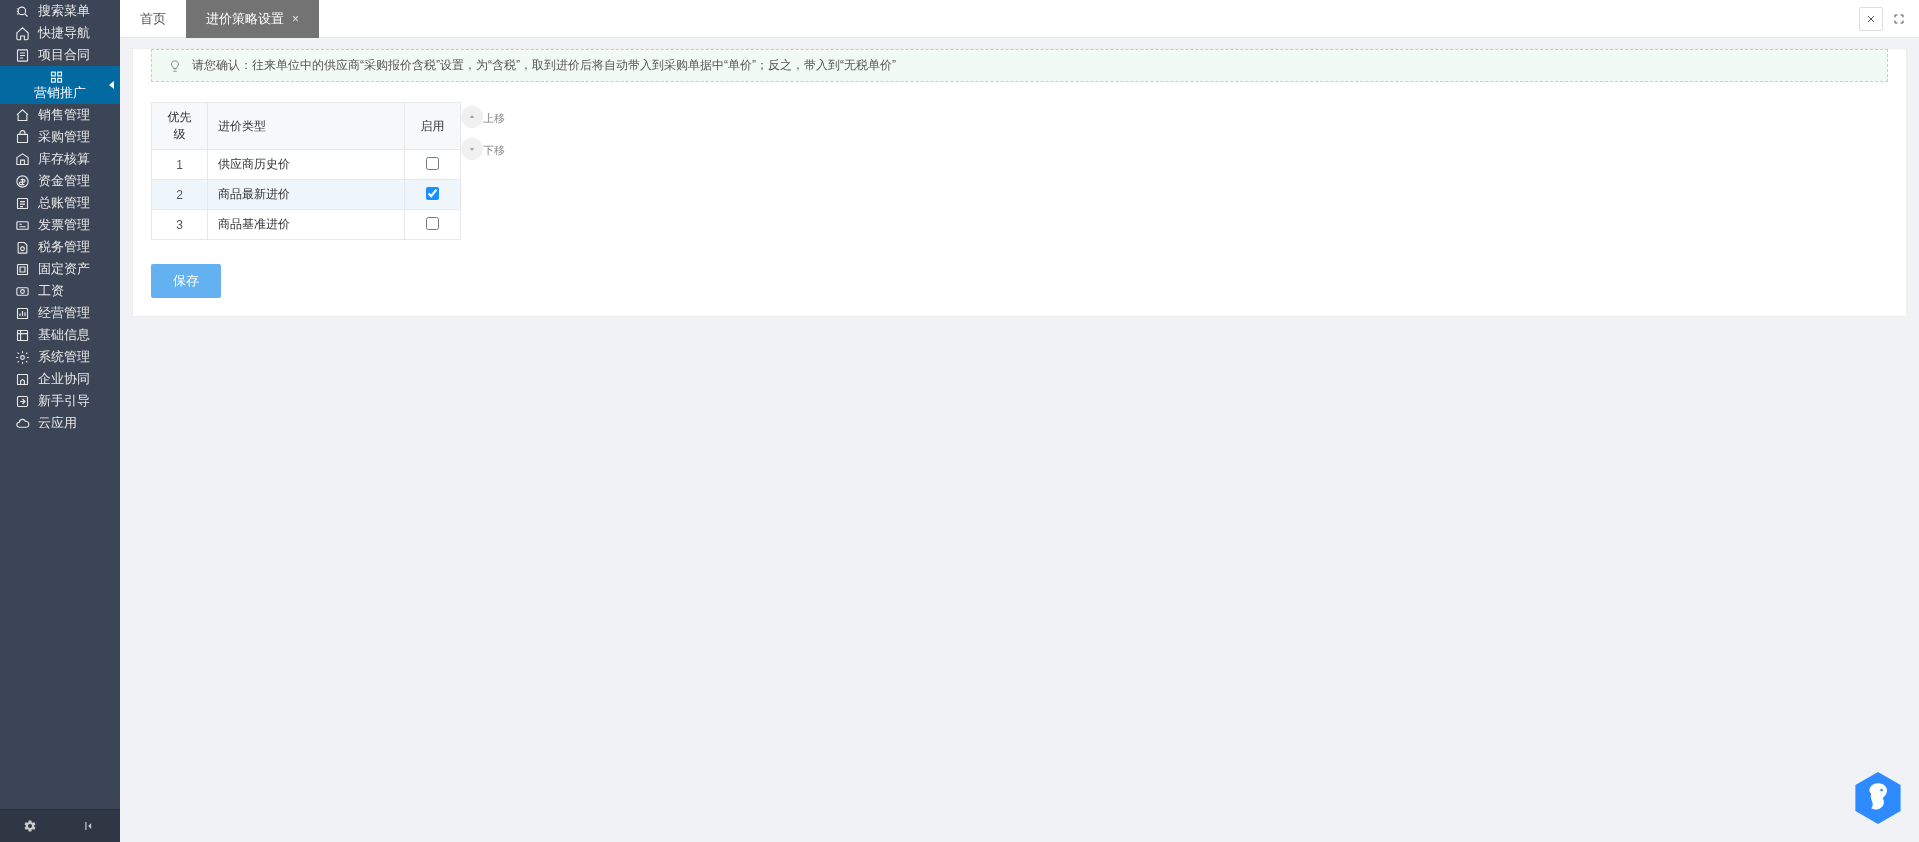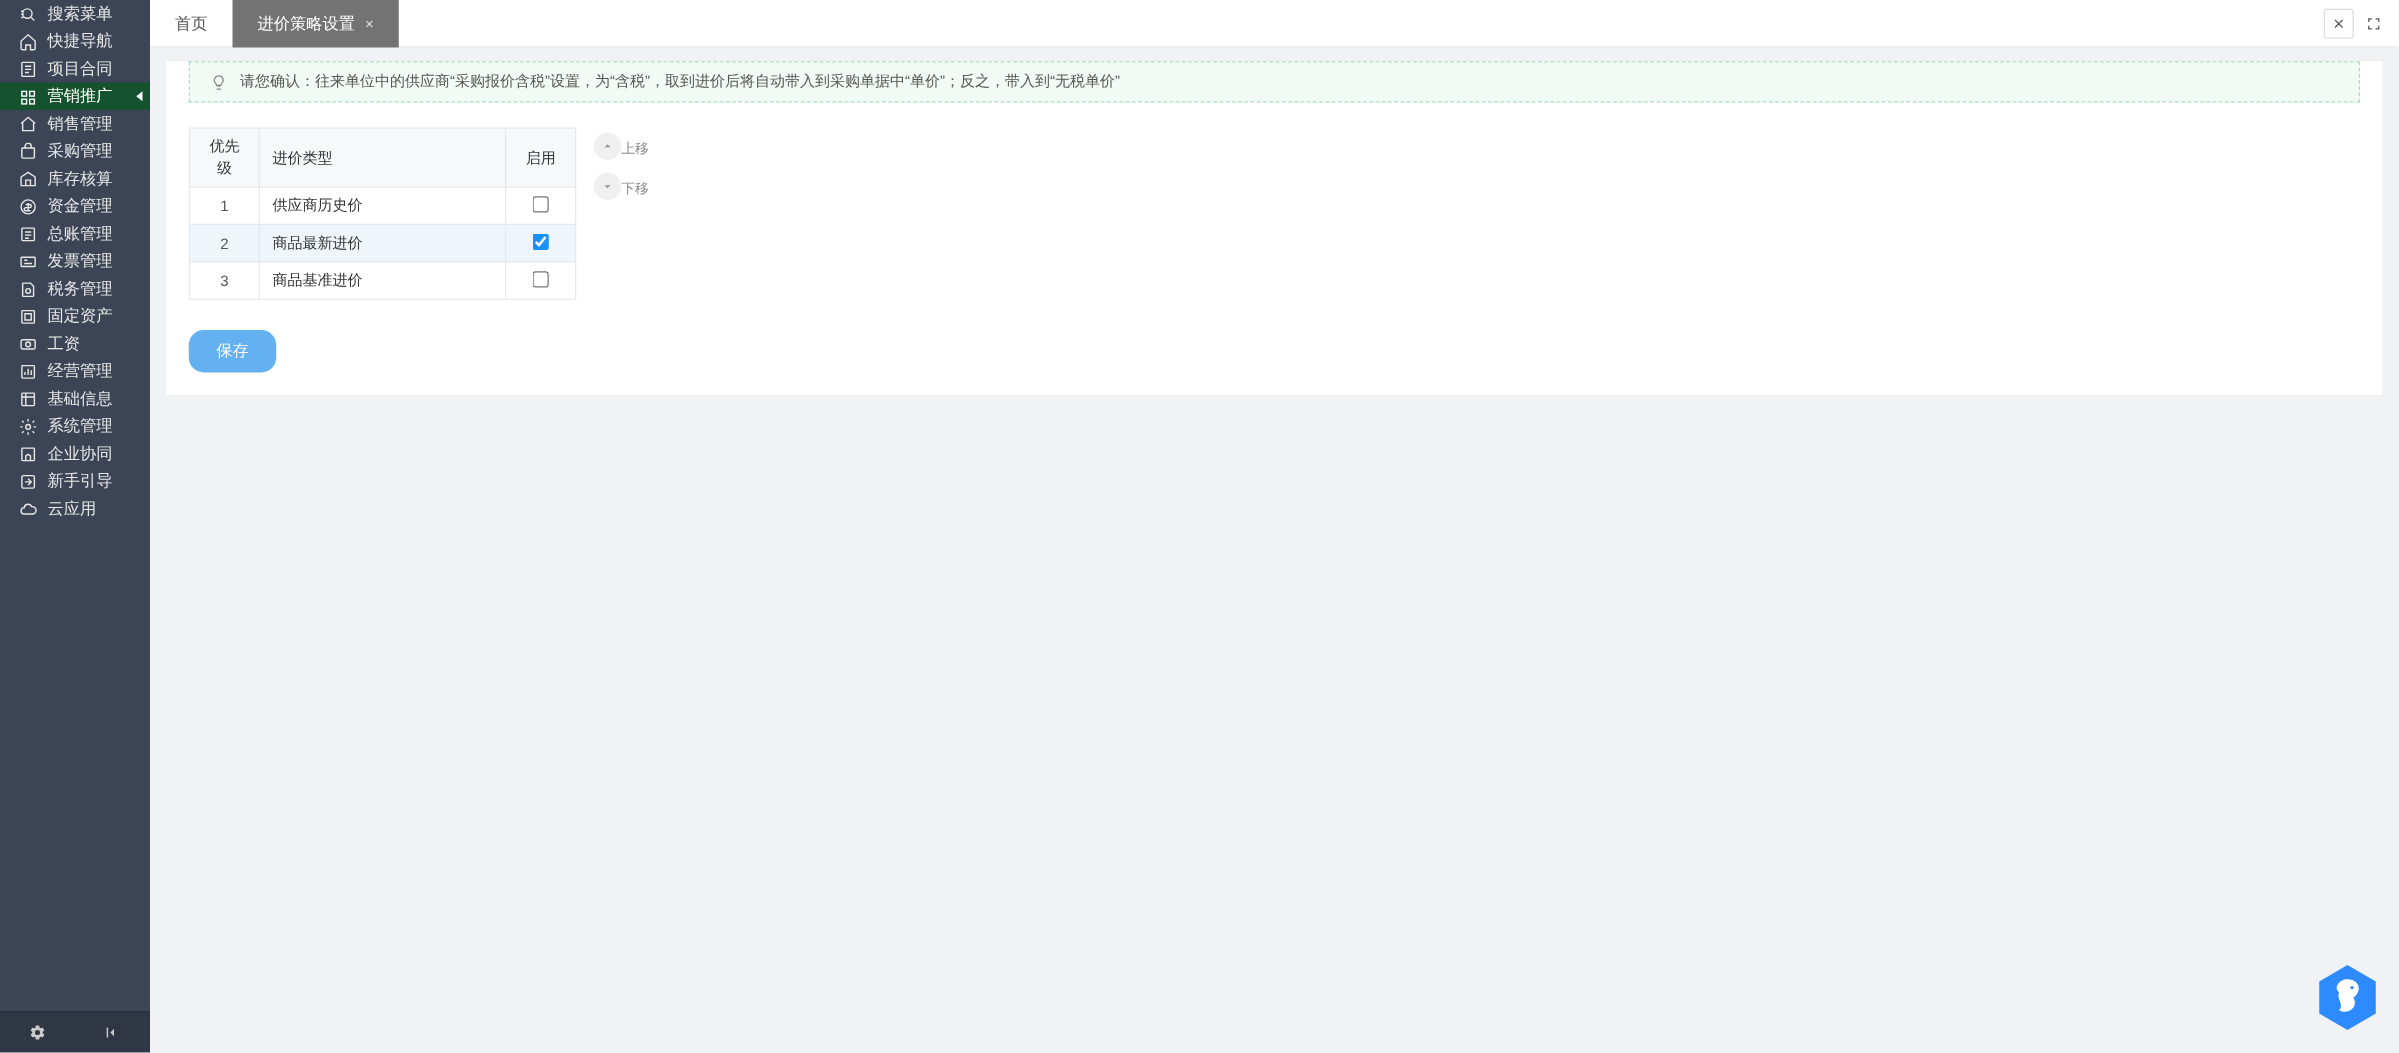--- a/index.html
+++ b/index.html
@@ -3,21 +3,21 @@
 <meta charset="utf-8">
 <style>
 * { margin: 0; padding: 0; box-sizing: border-box; }
 body { font-family: "Microsoft YaHei", "PingFang SC", sans-serif; font-size: 12px; color: #333; background: #f0f2f5; overflow: hidden; }
 .app { display: flex; height: 842px; width: 1919px; }
 
 
 .sidebar { width: 120px; background: #3c4555; color: #fff; display: flex; flex-direction: column; height: 100%; }
 .sidebar-items { flex: 1; overflow-y: auto; }
 .sidebar-item { display: flex; align-items: center; padding: 2px 14px; cursor: pointer; font-size: 13px; color: #e8e8e8; position: relative; }
-.sidebar-item.active { background: #14532d; color: #fff; }
+.sidebar-item.active { background: #0369a1; color: #fff; flex-direction: column; }
 .sidebar-item.active::after { content: ""; position: absolute; right: 6px; top: 50%; transform: translateY(-50%); width: 0; height: 0; border-top: 4px solid transparent; border-bottom: 4px solid transparent; border-right: 5px solid #fff; }
 .sidebar-item .icon { width: 16px; height: 16px; margin-right: 8px; display: inline-flex; align-items: center; justify-content: center; flex-shrink: 0; }
 .sidebar-item .icon svg { width: 15px; height: 15px; }
 .sidebar-bottom { display: flex; border-top: 1px solid #2a303c; background: #2f3745; }
 .sidebar-bottom-btn { flex: 1; height: 32px; display: flex; align-items: center; justify-content: center; cursor: pointer; color: #ccc; }
 .sidebar-bottom-btn svg { width: 14px; height: 14px; }
 
 
 .main { flex: 1; display: flex; flex-direction: column; background: #f0f2f5; position: relative; }
 
@@ -36,38 +36,38 @@
 .content-wrap { padding: 10px 12px; }
 .panel { background: #fff; border: 1px solid #eee; }
 .panel-title { padding: 14px 18px 12px; font-size: 14px; color: #333; }
 .panel-body { padding: 0 18px 18px; }
 
 
 .alert { border: 1px dashed #a7dfc4; background: #f2faf6; color: #555; padding: 7px 16px; display: flex; align-items: center; font-size: 12px; margin-bottom: 20px; }
 .alert .bulb { width: 14px; height: 14px; margin-right: 10px; color: #888; flex-shrink: 0; }
 
 
-.table-area { display: flex; align-items: flex-start; gap: 14px; }
+.table-area { display: flex; align-items: flex-start; }
 .priority-table { border-collapse: collapse; width: 310px; font-size: 12px; }
 .priority-table th, .priority-table td { border: 1px solid #e8e8e8; padding: 6px 10px; text-align: left; height: 24px; }
 .priority-table th { background: #f7f8fa; font-weight: 500; color: #333; }
 .priority-table .col-priority { width: 56px; text-align: center; }
 .priority-table .col-enable { width: 56px; text-align: center; }
 .priority-table td.col-priority { text-align: center; color: #555; }
 .priority-table td.col-enable { text-align: center; }
 .priority-table tr.selected td { background: #eef5fb; }
 .priority-table input[type="checkbox"] { width: 13px; height: 13px; accent-color: #1890ff; cursor: pointer; }
 
 .move-buttons { display: flex; flex-direction: column; gap: 8px; padding-top: 4px; }
 .move-btn { display: flex; flex-direction: row; align-items: center; font-size: 11px; color: #888; cursor: pointer; }
 .move-btn .circle { width: 22px; height: 22px; border-radius: 50%; background: #f0f0f0; display: flex; align-items: center; justify-content: center; margin-bottom: 2px; }
 .move-btn svg { width: 10px; height: 10px; color: #999; }
 
 
-.save-btn { margin-top: 24px; background: #64b1f2; color: #fff; border: none; padding: 8px 22px; font-size: 13px; border-radius: 12px; cursor: pointer; }
+.save-btn { margin-top: 24px; background: #64b1f2; color: #fff; border: none; padding: 8px 22px; font-size: 13px; border-radius: 2px; cursor: pointer; }
 
 
 .float-help { position: absolute; right: 18px; bottom: 18px; width: 46px; height: 52px; cursor: pointer; }
 .float-help svg { width: 100%; height: 100%; }
 </style>
 </head>
 <body>
 
 <div class="app">
 

